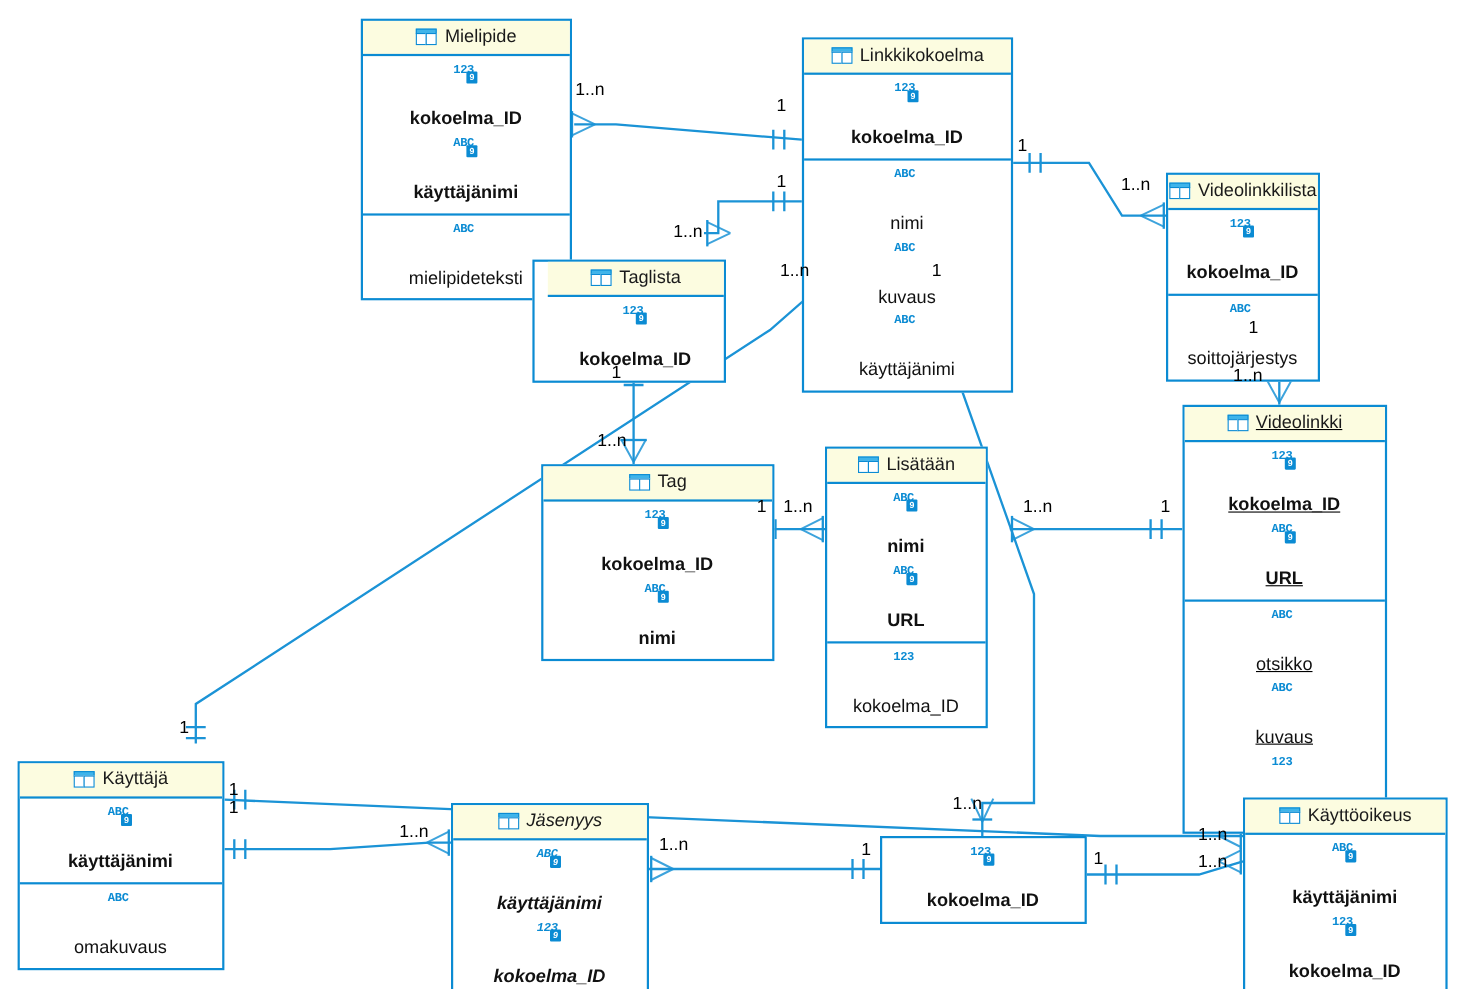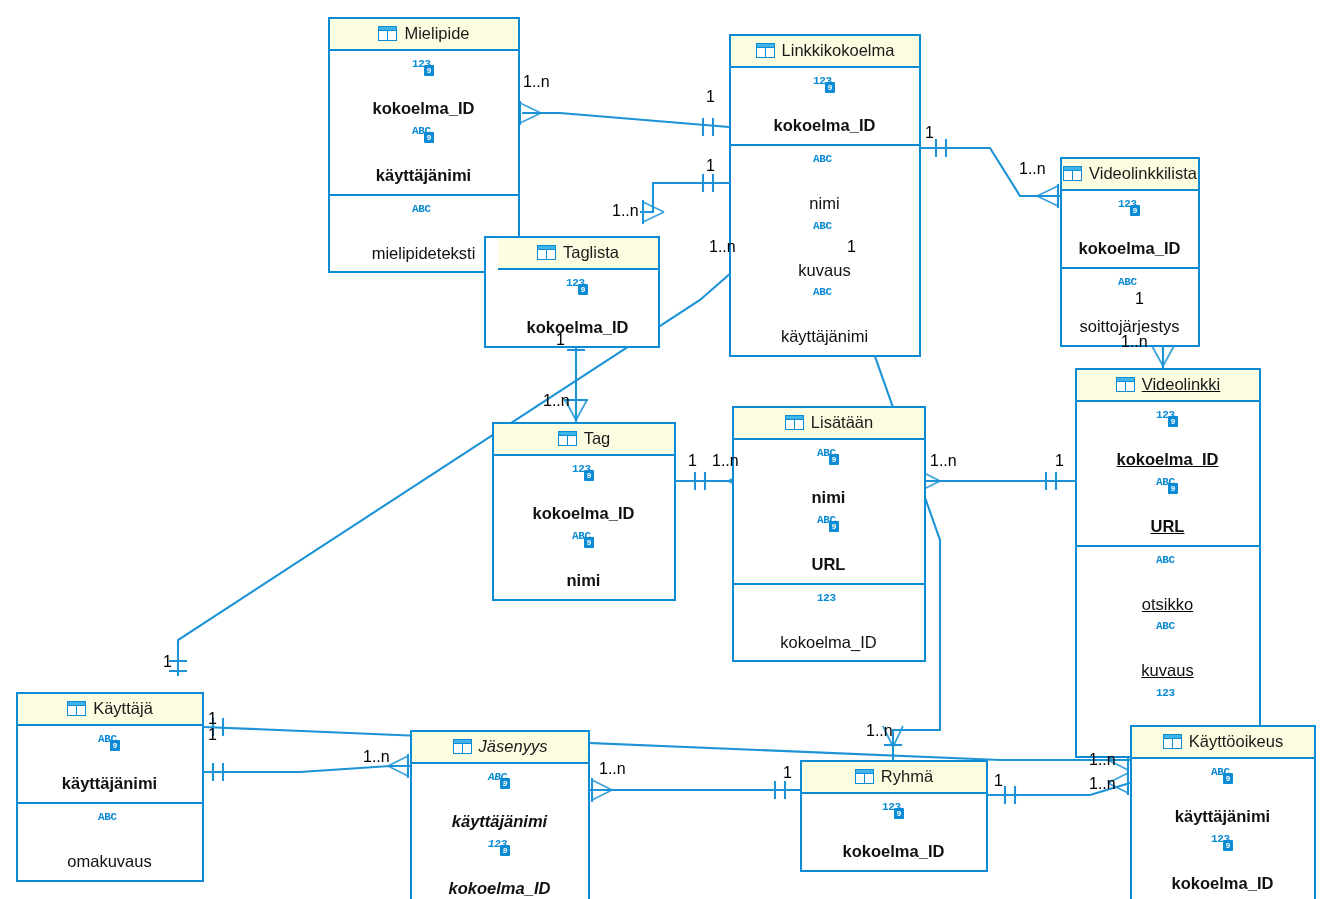--- a/index.html
+++ b/index.html
@@ -277,21 +277,21 @@
             <span>kuvaus</span>
           </div>
           <div class="attr">
             <span class="dt">
               <span class="lbl">123</span>
             </span>
             <span>arvosana</span>
           </div>
         </div>
       </div>
-      <div class="entity" style="left: 492px; top: 422px; width: 184px;">
+      <div class="entity" style="left: 492px; top: 422px; width: 212px;">
         <div class="ehead">
           <span class="tbl-icon">
             <i class="top"></i>
             <i class="bl"></i>
             <i class="br"></i>
           </span>
           <span>Tag</span>
         </div>
         <div class="esec">
           <div class="attr key">
@@ -303,21 +303,21 @@
           </div>
           <div class="attr key">
             <span class="dt">
               <span class="lbl">ABC</span>
               <span class="kb">9</span>
             </span>
             <span>nimi</span>
           </div>
         </div>
       </div>
-      <div class="entity" style="left: 732px; top: 406px; width: 194px;">
+      <div class="entity" style="left: 750px; top: 406px; width: 148px;">
         <div class="ehead">
           <span class="tbl-icon">
             <i class="top"></i>
             <i class="bl"></i>
             <i class="br"></i>
           </span>
           <span>Lisätään</span>
         </div>
         <div class="esec">
           <div class="attr key">
@@ -391,28 +391,20 @@
           <div class="attr key">
             <span class="dt">
               <span class="lbl">123</span>
               <span class="kb">9</span>
             </span>
             <span>kokoelma_ID</span>
           </div>
         </div>
       </div>
       <div class="entity" style="left: 800px; top: 760px; width: 188px;">
-        <div class="ehead">
-          <span class="tbl-icon">
-            <i class="top"></i>
-            <i class="bl"></i>
-            <i class="br"></i>
-          </span>
-          <span>Ryhmä</span>
-        </div>
         <div class="esec">
           <div class="attr key">
             <span class="dt">
               <span class="lbl">123</span>
               <span class="kb">9</span>
             </span>
             <span>kokoelma_ID</span>
           </div>
         </div>
       </div>

